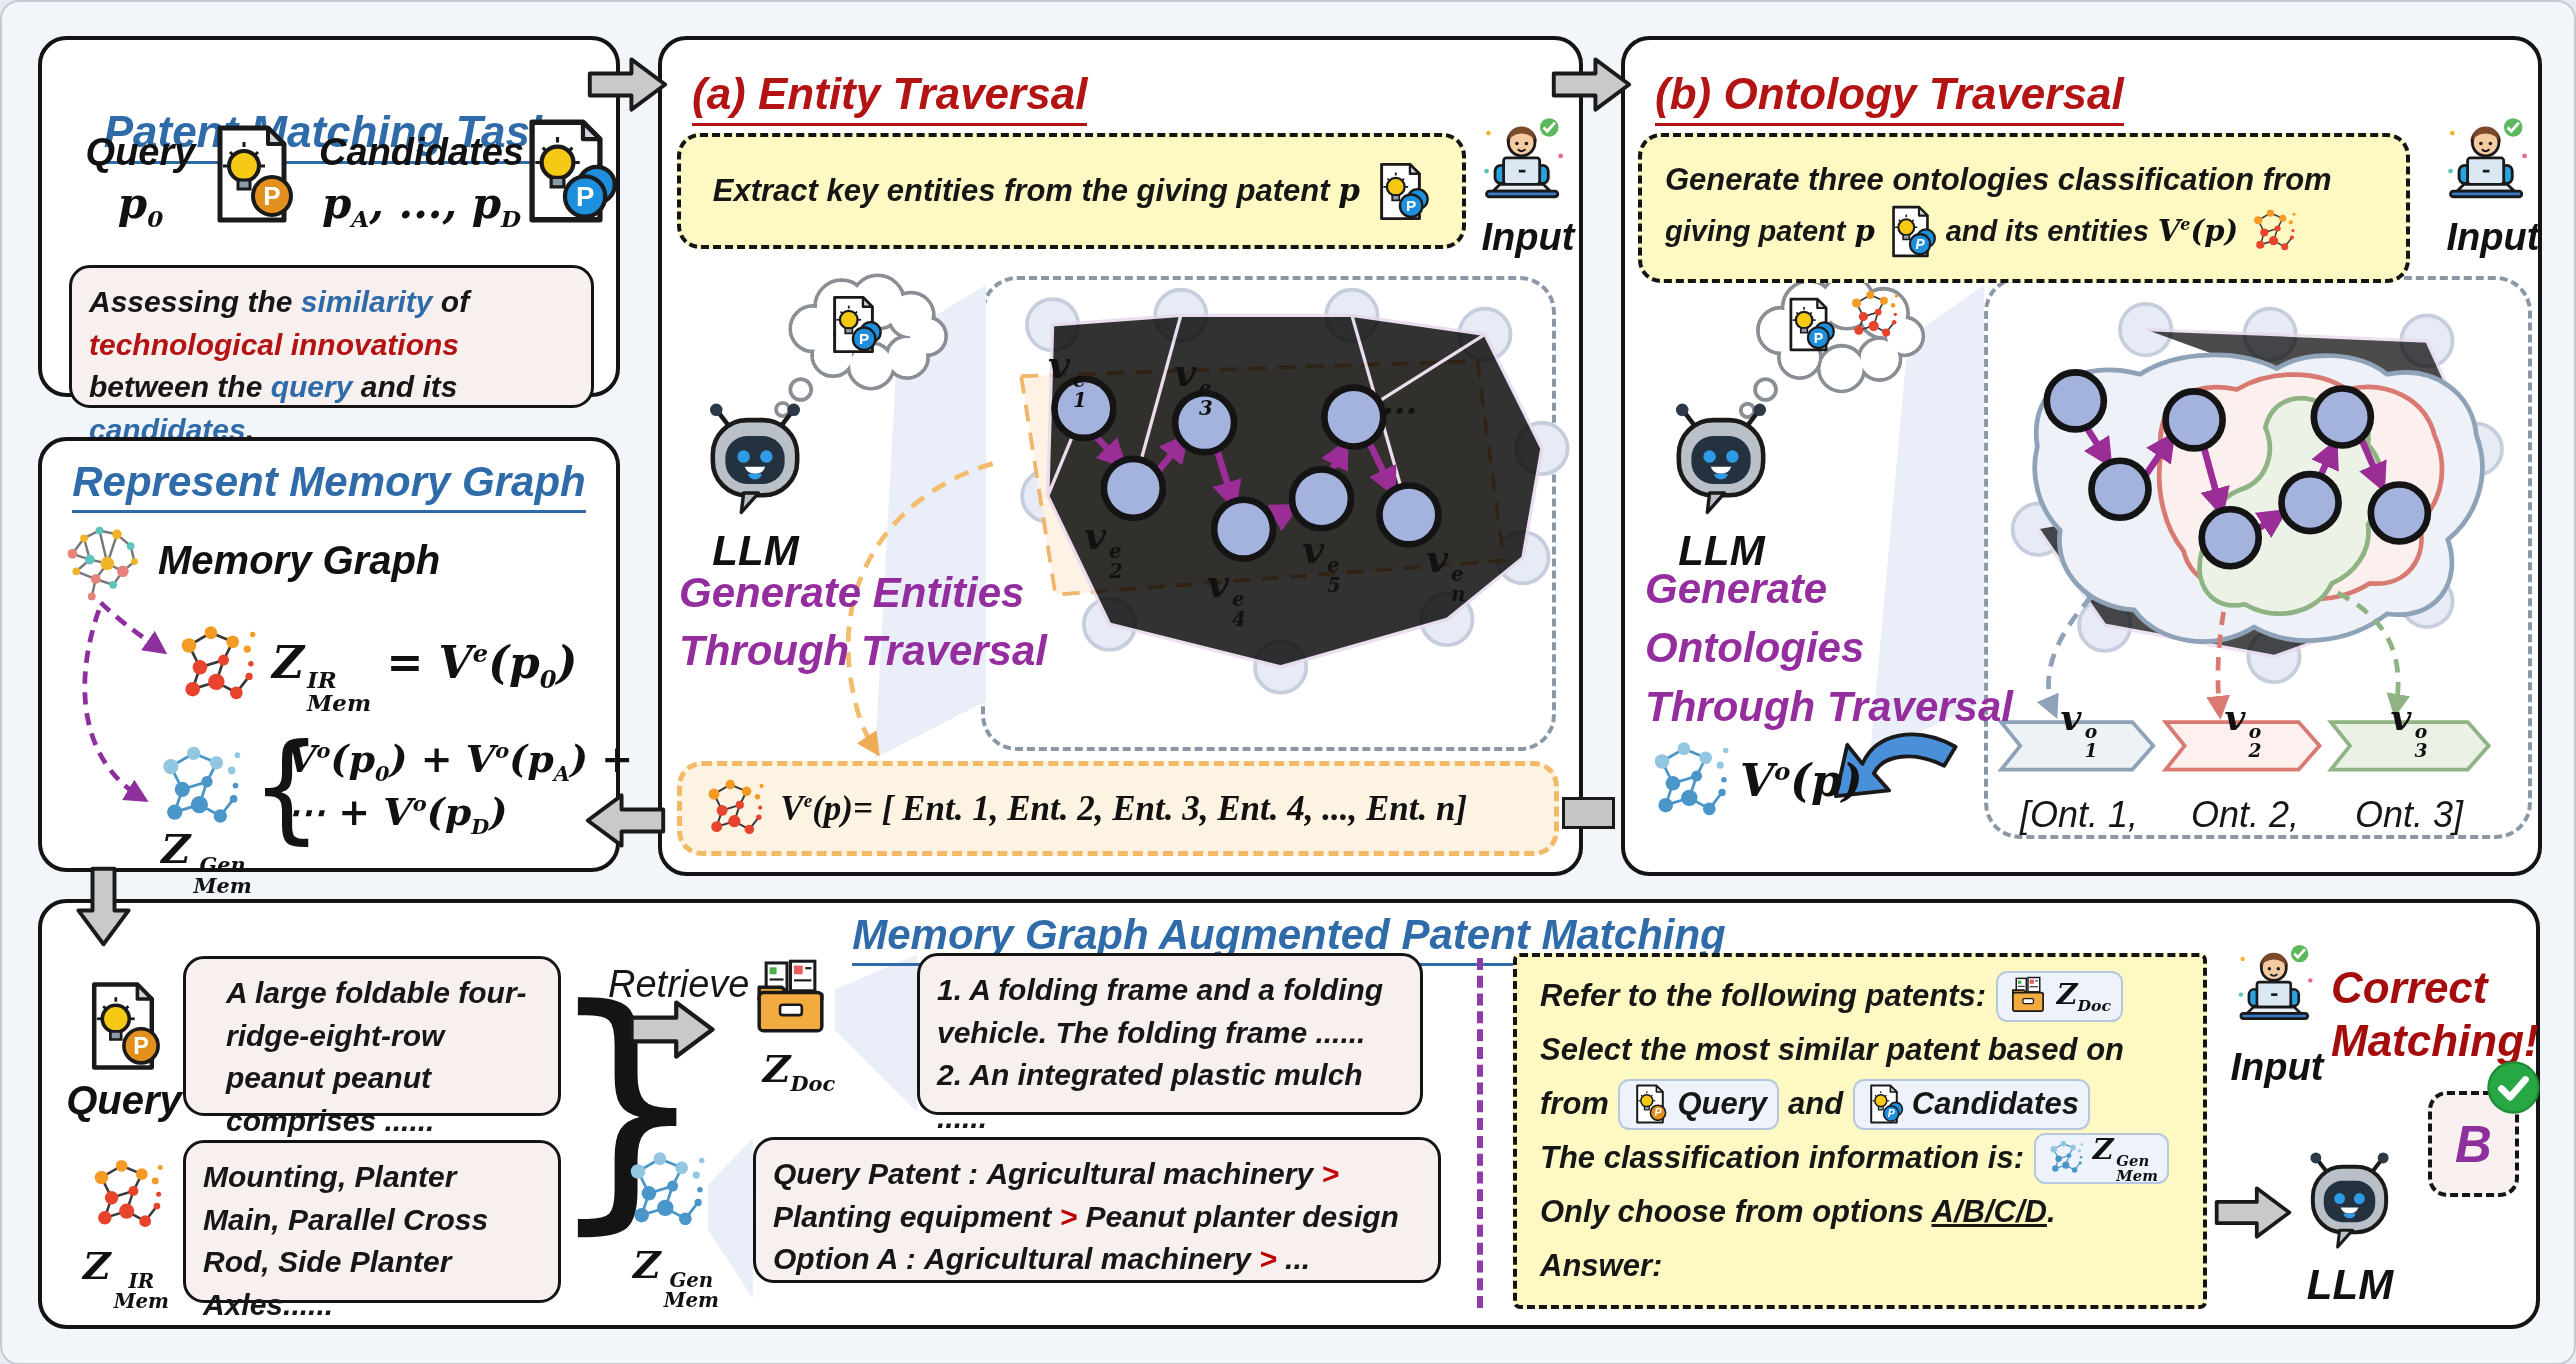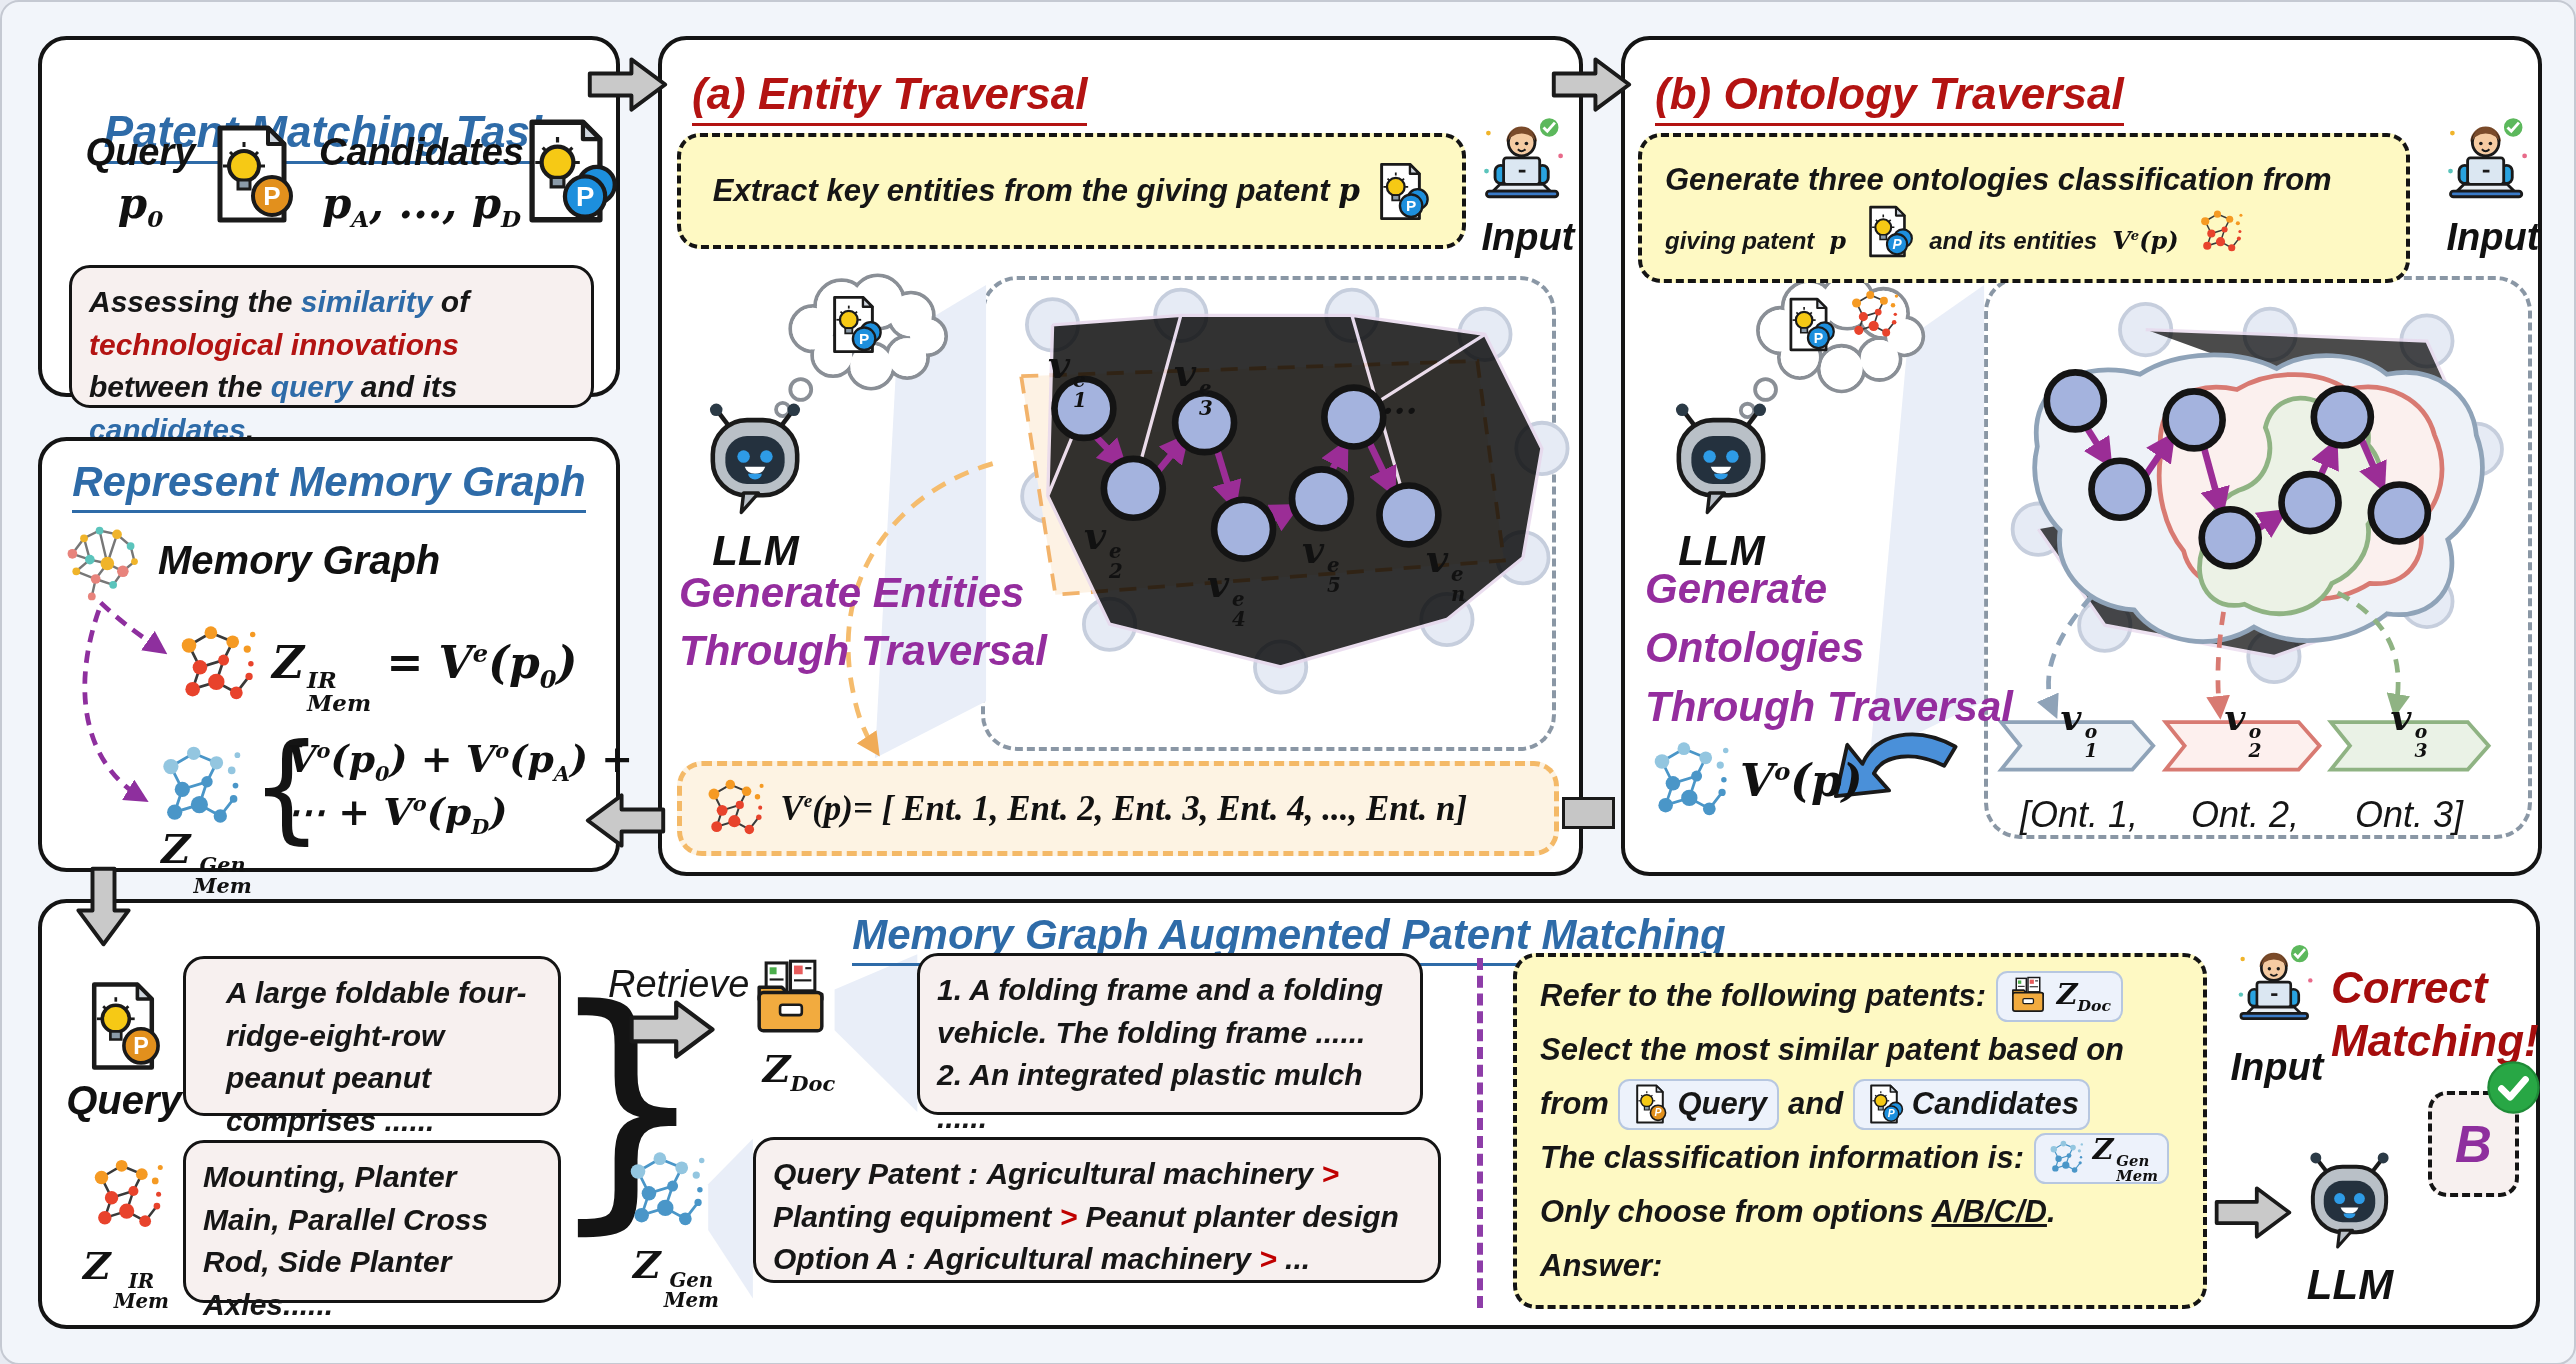--- a/index.html
+++ b/index.html
@@ -483,21 +483,21 @@
       <circle cx="152" cy="372" r="11" fill="#fff" stroke="#8a8f96" stroke-width="4"></circle>
       <circle cx="133" cy="394" r="7" fill="#fff" stroke="#8a8f96" stroke-width="4"></circle>
     </g>
   </svg>
 
   <div class="abs h1 t-red z3" style="left:1653px;top:67px;">
     <span class="underl">(b) Ontology Traversal</span>
   </div>
   <div class="dashbox z3" style="left:1636px;top:131px;width:772px;height:150px;display:flex;flex-direction:column;align-items:flex-start;justify-content:center;gap:3.8px;padding:0 23px;">
     <span class="body" style="font-size:31px;white-space:nowrap;"><span>Generate three </span><span class="bd">ontologies</span><span> classification from</span></span>
-    <span class="body" style="font-size:24px;white-space:nowrap;display:inline-flex;align-items:flex-end;gap:15px;">
+    <span class="body" style="font-size:29px;white-space:nowrap;display:inline-flex;align-items:center;gap:9px;">
       <span>giving patent </span>
         <span class="math" style="font-weight:600;">p</span>
       <svg class="ic" style="position:static;width:53px;height:53px;" viewBox="0 0 100 100">
           <use href="#patent-blue"></use>
         </svg>
       <span> and  its entities </span>
       <span class="math" style="font-weight:600;"><span>V</span><sup>e</sup><span>(p)</span></span>
       <svg class="ic" style="position:static;width:51px;height:51px;" viewBox="0 0 100 100">
           <use href="#net-orange"></use>
         </svg>
@@ -595,21 +595,21 @@
       </span>
   </div>
   <div class="softbox body z3" style="left:751px;top:1135px;width:688px;height:146px;">
     <span class="bd" style="font-style:normal;font-style:italic;">Query Patent : </span><span>Agricultural machinery </span><span class="red-gt">&gt;</span><br>
     <span>Planting equipment </span><span class="red-gt">&gt;</span><span> Peanut planter design</span><br>
     <span class="bd">Option A : </span><span>Agricultural machinery </span><span class="red-gt">&gt;</span><span> ...</span>
   </div>
 
   <div class="abs z3" style="left:1475px;top:956px;width:0;height:350px;border-left:6.7px dashed #8e3da8;"></div>
 
-  <div class="dashbox z3" style="left:1511px;top:951px;width:694px;height:356px;padding:1px 23px;display:flex;flex-direction:column;justify-content:center;">
+  <div class="dashbox z3" style="left:1511px;top:951px;width:694px;height:356px;padding:1px 23px;display:flex;flex-direction:column;justify-content:center;border-radius:7px;">
     <div class="pline">
       <span><span>Refer to the </span><span class="bd">following patents: </span></span>
       <span class="chip">
         <svg class="ic" style="position:static;width:42px;height:42px;" viewBox="0 0 100 100">
             <use href="#folder"></use>
           </svg>
         <span class="math" style="font-size:28.5px;"><span>Z</span><sub>Doc</sub></span>
       </span>
     </div>
     <div class="pline">

